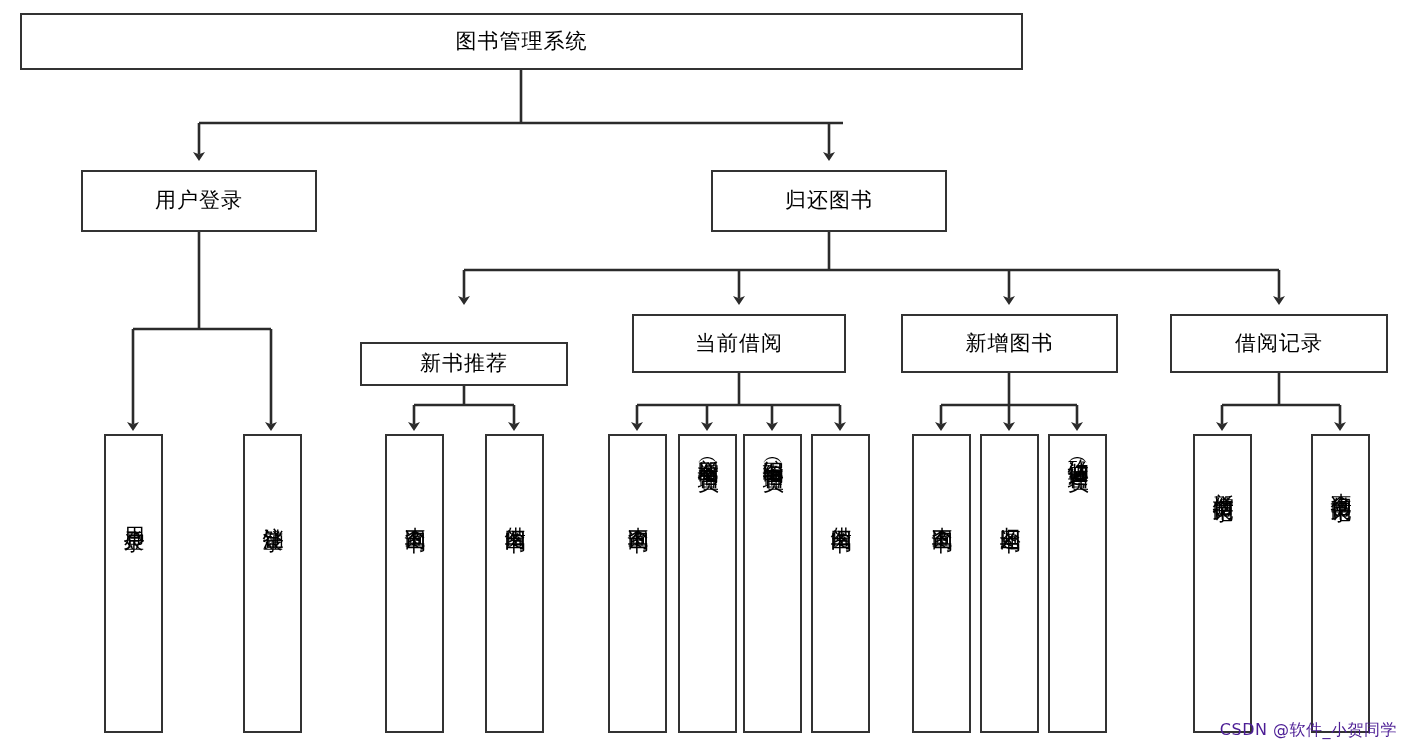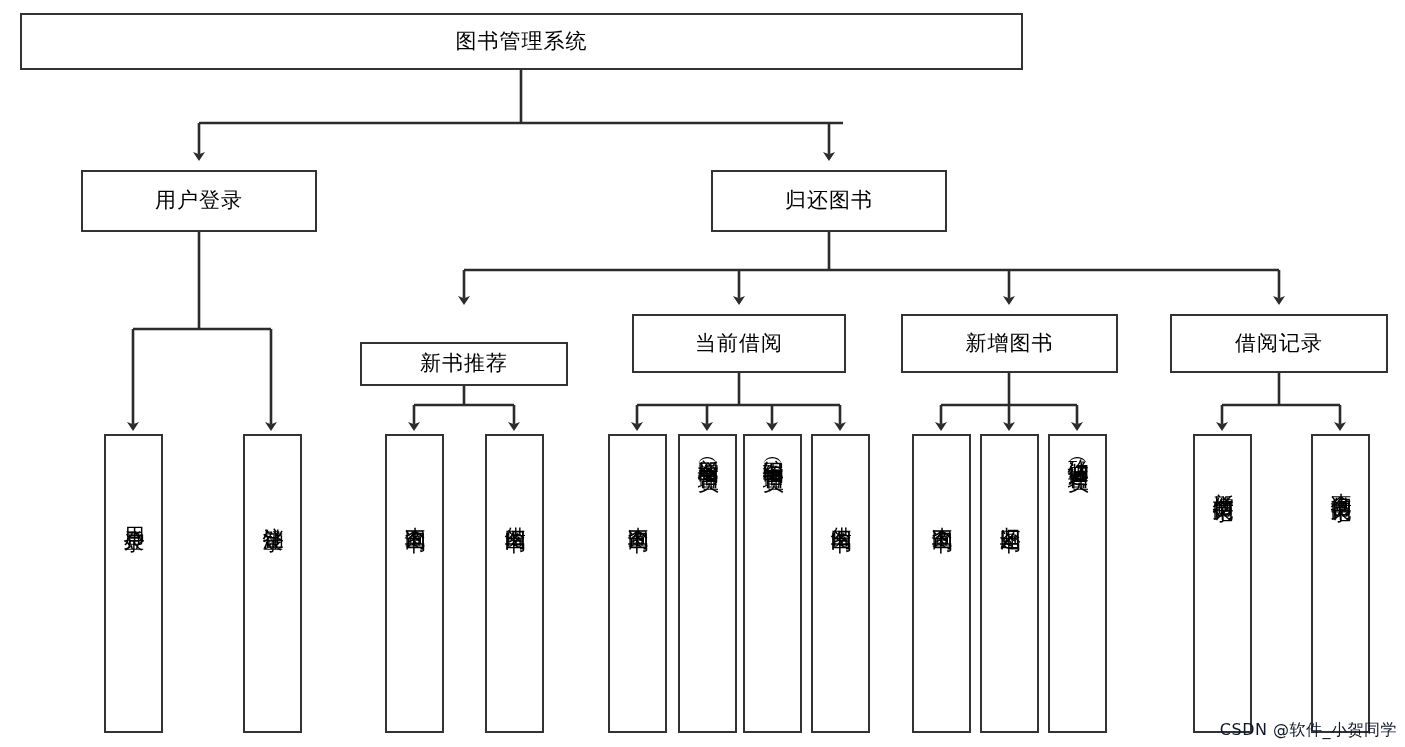--- a/index.html
+++ b/index.html
@@ -56,21 +56,21 @@
     color: #000000;
   }
   .node.vert.topalign {
     padding-top: 6px;
   }
   #watermark {
     position: absolute;
     right: 8px;
     bottom: 6px;
     font-size: 16px;
-    color: #0f172a;
+    color: #4c1d95;
     letter-spacing: 0.5px;
     user-select: none;
     white-space: nowrap;
   }
 </style>
 </head>
 <body>
 
 <div id="canvas">
 

